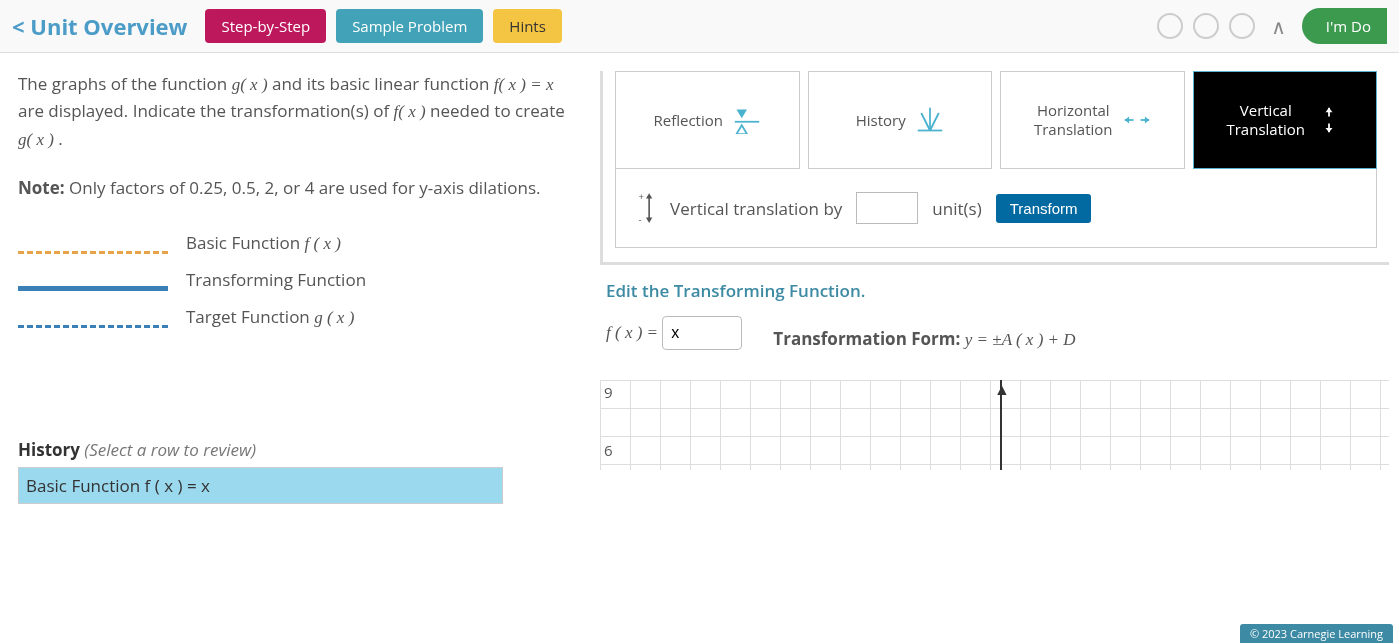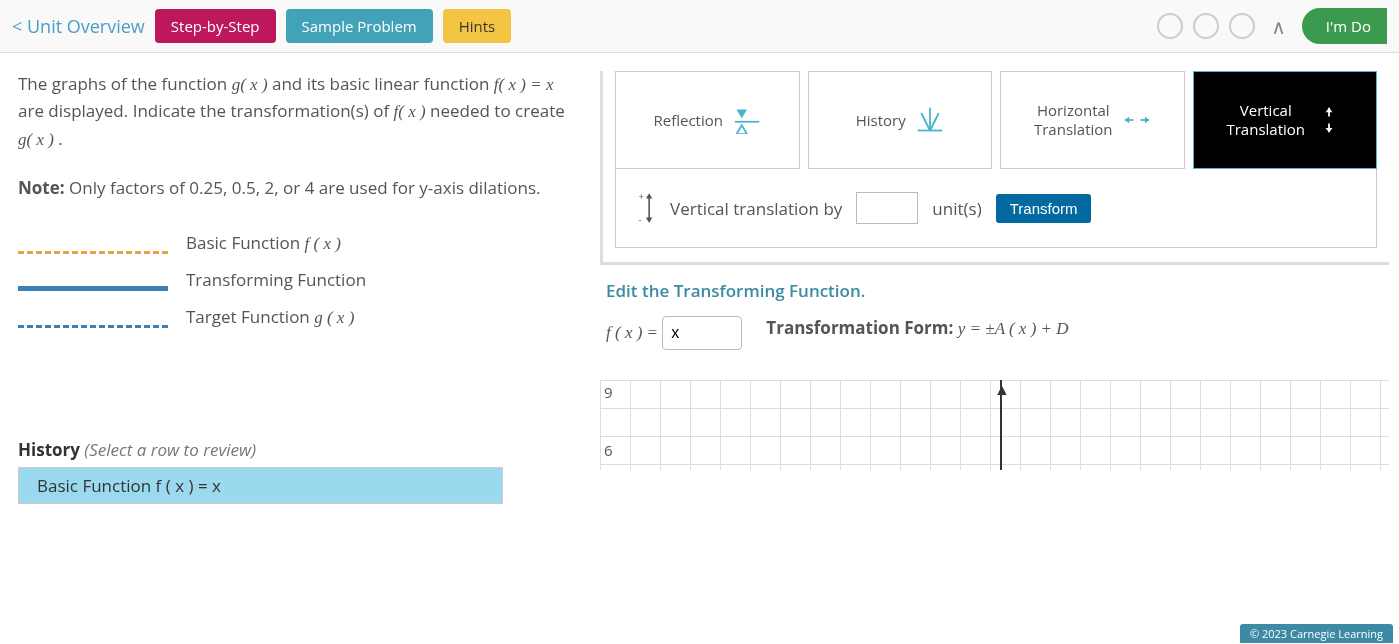--- a/index.html
+++ b/index.html
@@ -15,23 +15,24 @@
   .topbar {
     display: flex;
     align-items: center;
     padding: 8px 12px;
     border-bottom: 1px solid #ddd;
     background: #f9f9f9;
     gap: 10px;
   }
   .back-link {
     color: #4b9cc7;
-    font-size: 18px;
-    margin-right: 0;
-    cursor: pointer;
+    font-size: 22px;
+    margin-right: 8px;
+    cursor: pointer;
+    font-weight: bold;
   }
   .pill {
     padding: 7px 16px;
     border-radius: 4px;
     color: #fff;
     font-size: 15px;
     cursor: pointer;
   }
   .pill.blue { background: #be185d; }
   .pill.teal { background: #42a3b8; }
@@ -81,21 +82,21 @@
   }
   .history-h b { color: #333; }
   .history-h i { color: #777; font-style: italic;}
   .history-box {
     margin-top: 6px;
     border: 1px solid #ccc;
     width: 485px;
   }
   .history-row {
     background: #9ad9ee;
-    padding: 6px 18px;
+    padding: 6px 7px;
     font-size: 17px;
     color: #333;
     cursor: pointer;
   }
   .right-col {
     flex: 1;
     padding: 18px 10px 10px 10px;
     position: relative;
   }
   .panel {
@@ -162,22 +163,22 @@
     cursor: pointer;
   }
   .edit-title {
     color: #3c8aa3;
     font-weight: 600;
     font-size: 17px;
     margin: 14px 0 14px 6px;
   }
   .edit-row {
     display: flex;
-    align-items: flex-start;
-    gap: 24px;
+    align-items: flex-end;
+    gap: 31px;
     font-size: 17px;
     margin: 0 0 20px 6px;
   }
   .fx-input {
     width: 80px;
     height: 34px;
     border: 1px solid #bbb;
     border-radius: 4px;
     font-size: 16px;
     padding: 0 8px;

